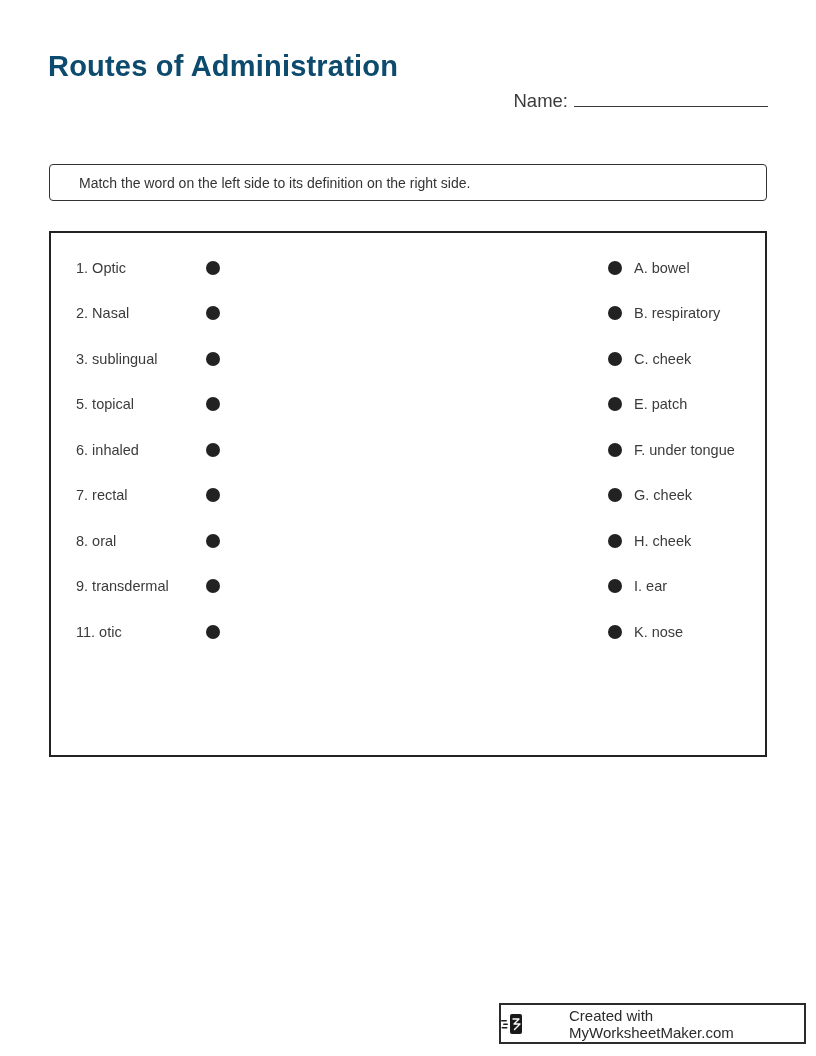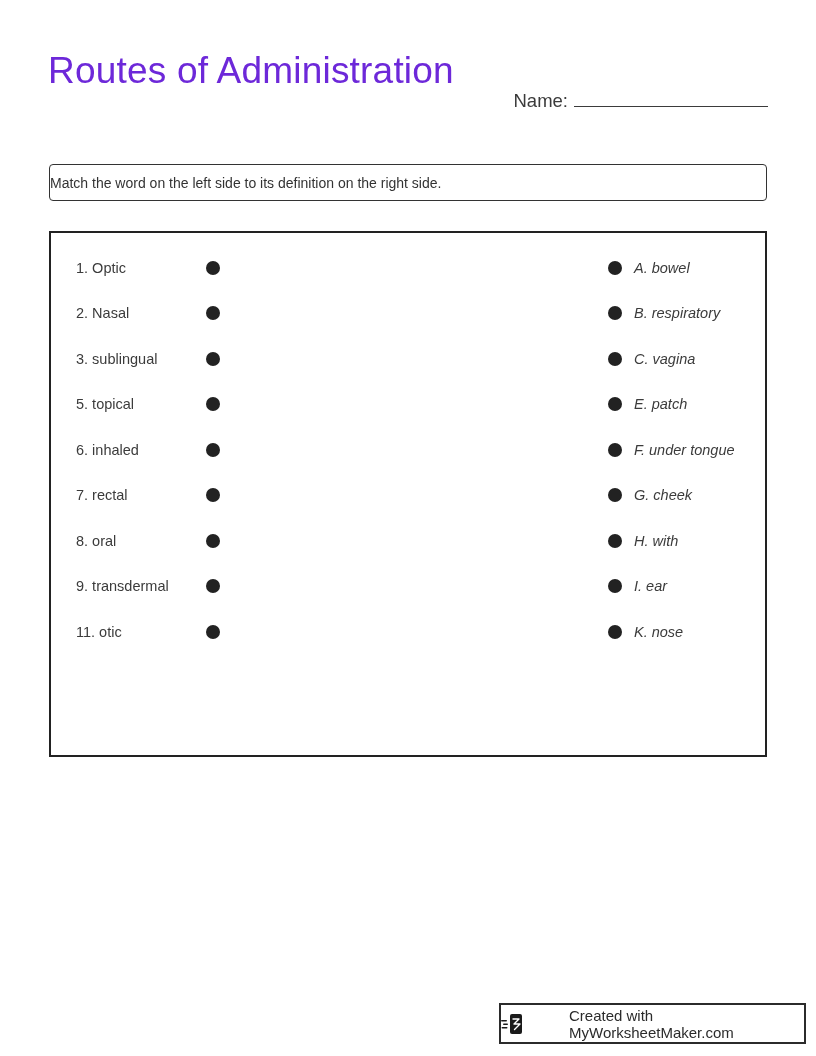--- a/index.html
+++ b/index.html
@@ -7,21 +7,21 @@
   body {
     width: 816px; height: 1056px;
     position: relative;
     font-family: "Liberation Sans", "DejaVu Sans", sans-serif;
     color: #3b3b3b;
   }
 
   
   .page-title {
     position: absolute; left: 48px; top: 50px;
-    font-size: 37px; font-weight: 400; color: #6d28d9;
+    font-size: 29px; font-weight: 700; color: #0c4a6e;
     letter-spacing: 0.2px;
   }
   .name-date-block {
     position: absolute; right: 48px; top: 50px;
     display: flex; flex-direction: column; align-items: flex-end;
   }
   .nd-row {
     display: flex; align-items: baseline;
     margin-bottom: 17px;
   }
@@ -31,42 +31,42 @@
     border-bottom: 1.5px solid #3b3b3b;
   }
   .nd-row.date .nd-line { width: 188px; }
 
   
   .instructions-box {
     position: absolute; left: 49px; top: 164px;
     width: 718px; height: 37px;
     border: 1.5px solid #333333; border-radius: 4px;
     display: flex; align-items: center;
-    padding-left: 0;
+    padding-left: 29px;
     font-size: 14px; color: #333333;
   }
 
   
   .matching-box {
     position: absolute; left: 49px; top: 231px;
     width: 718px; height: 526px;
     border: 2px solid #222222;
     padding: 12px 15px 0 25px;
   }
   .match-row {
     height: 45.5px;
     display: flex; align-items: center;
   }
   .l-label { width: 130px; font-size: 14.5px; color: #3b3b3b; }
   .dot {
     width: 14px; height: 14px; border-radius: 50%;
     background: #222222; flex: 0 0 14px;
   }
   .spacer { flex: 1; }
-  .r-label { width: 116px; margin-left: 12px; font-size: 14.5px; color: #3b3b3b; font-style: italic; }
+  .r-label { width: 116px; margin-left: 12px; font-size: 14.5px; color: #3b3b3b; }
 
   
   .footer-credit {
     position: absolute; left: 499px; top: 1003px;
     width: 307px; height: 41px;
     border: 2px solid #2b2b2b;
     display: flex; align-items: center; justify-content: center;
     gap: 7px;
     background: #ffffff;
     cursor: pointer;
@@ -103,21 +103,21 @@
     <span class="dot"></span>
     <span class="spacer"></span>
     <span class="dot"></span>
     <span class="r-label">B. respiratory</span>
   </div>
   <div class="match-row">
     <span class="l-label">3. sublingual</span>
     <span class="dot"></span>
     <span class="spacer"></span>
     <span class="dot"></span>
-    <span class="r-label">C. vagina</span>
+    <span class="r-label">C. cheek</span>
   </div>
   <div class="match-row">
     <span class="l-label">5. topical</span>
     <span class="dot"></span>
     <span class="spacer"></span>
     <span class="dot"></span>
     <span class="r-label">E. patch</span>
   </div>
   <div class="match-row">
     <span class="l-label">6. inhaled</span>
@@ -131,21 +131,21 @@
     <span class="dot"></span>
     <span class="spacer"></span>
     <span class="dot"></span>
     <span class="r-label">G. cheek</span>
   </div>
   <div class="match-row">
     <span class="l-label">8. oral</span>
     <span class="dot"></span>
     <span class="spacer"></span>
     <span class="dot"></span>
-    <span class="r-label">H. with</span>
+    <span class="r-label">H. cheek</span>
   </div>
   <div class="match-row">
     <span class="l-label">9. transdermal</span>
     <span class="dot"></span>
     <span class="spacer"></span>
     <span class="dot"></span>
     <span class="r-label">I. ear</span>
   </div>
   <div class="match-row">
     <span class="l-label">11. otic</span>

